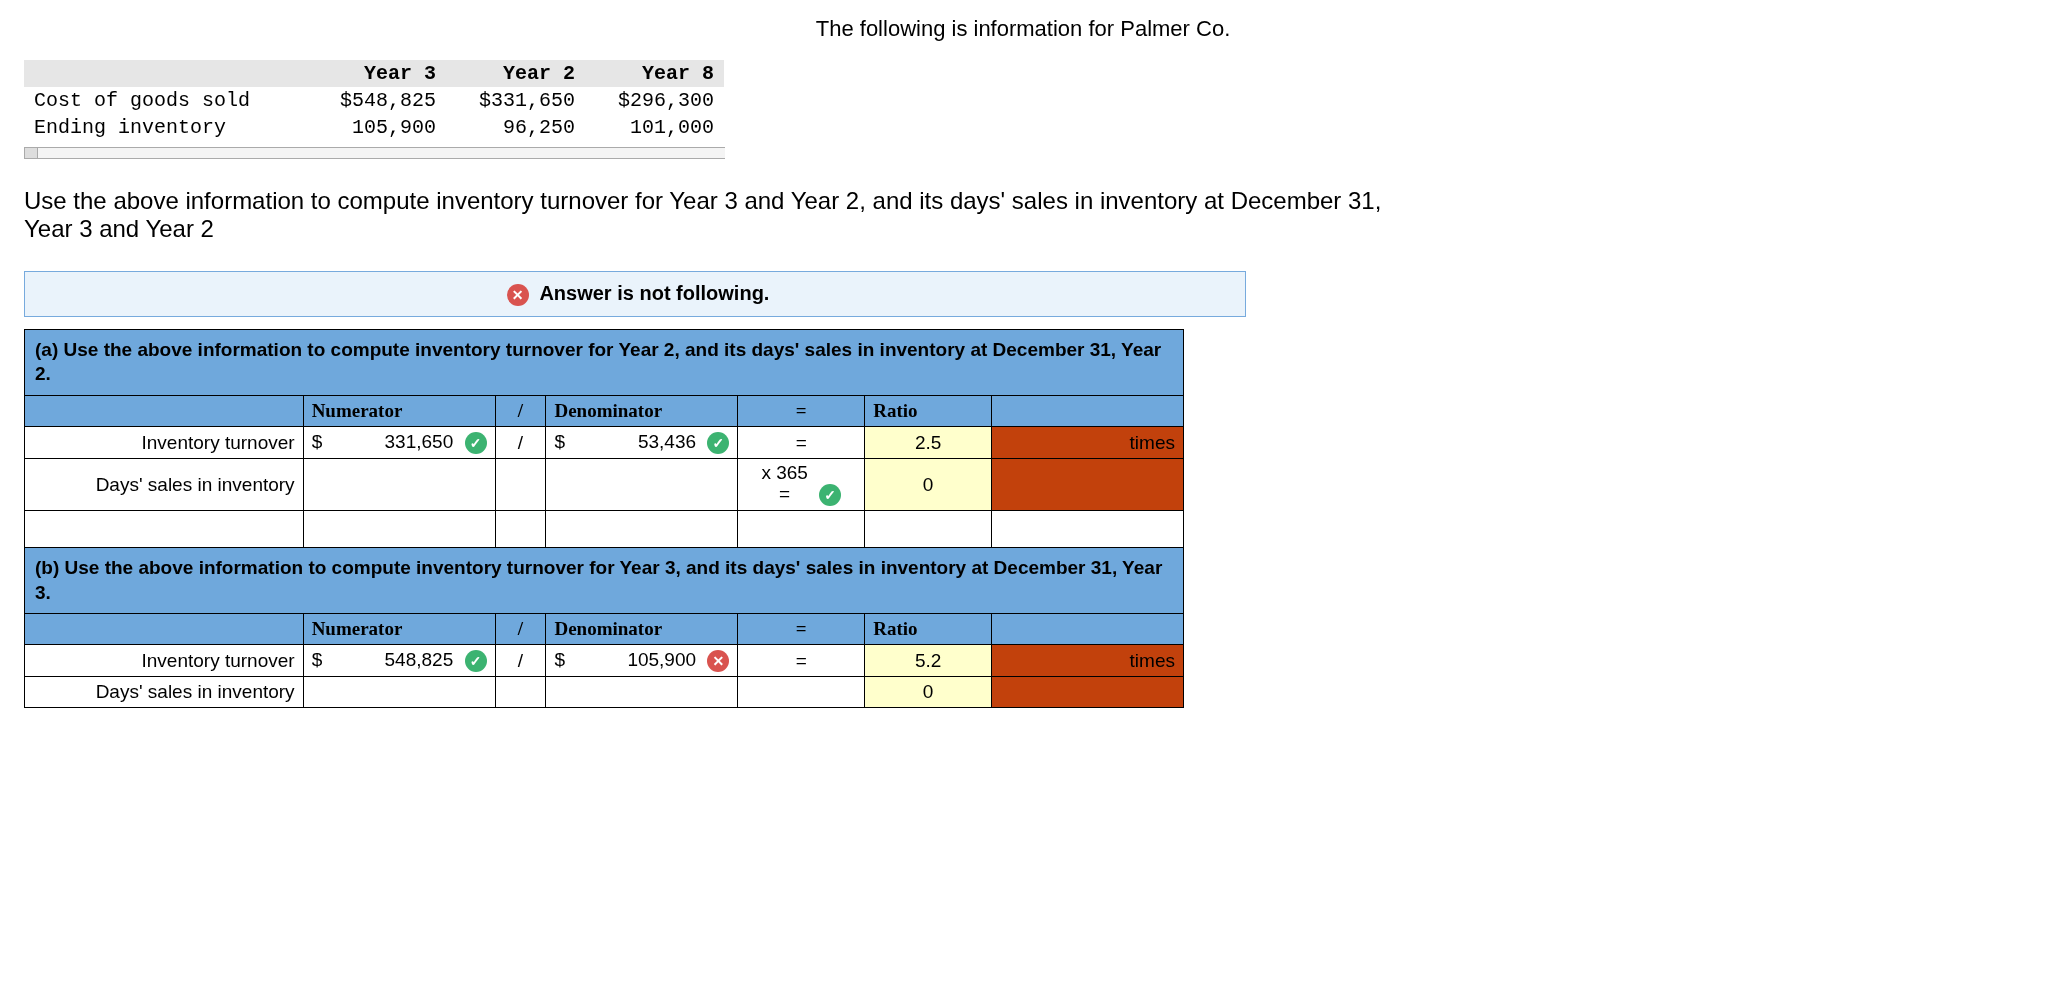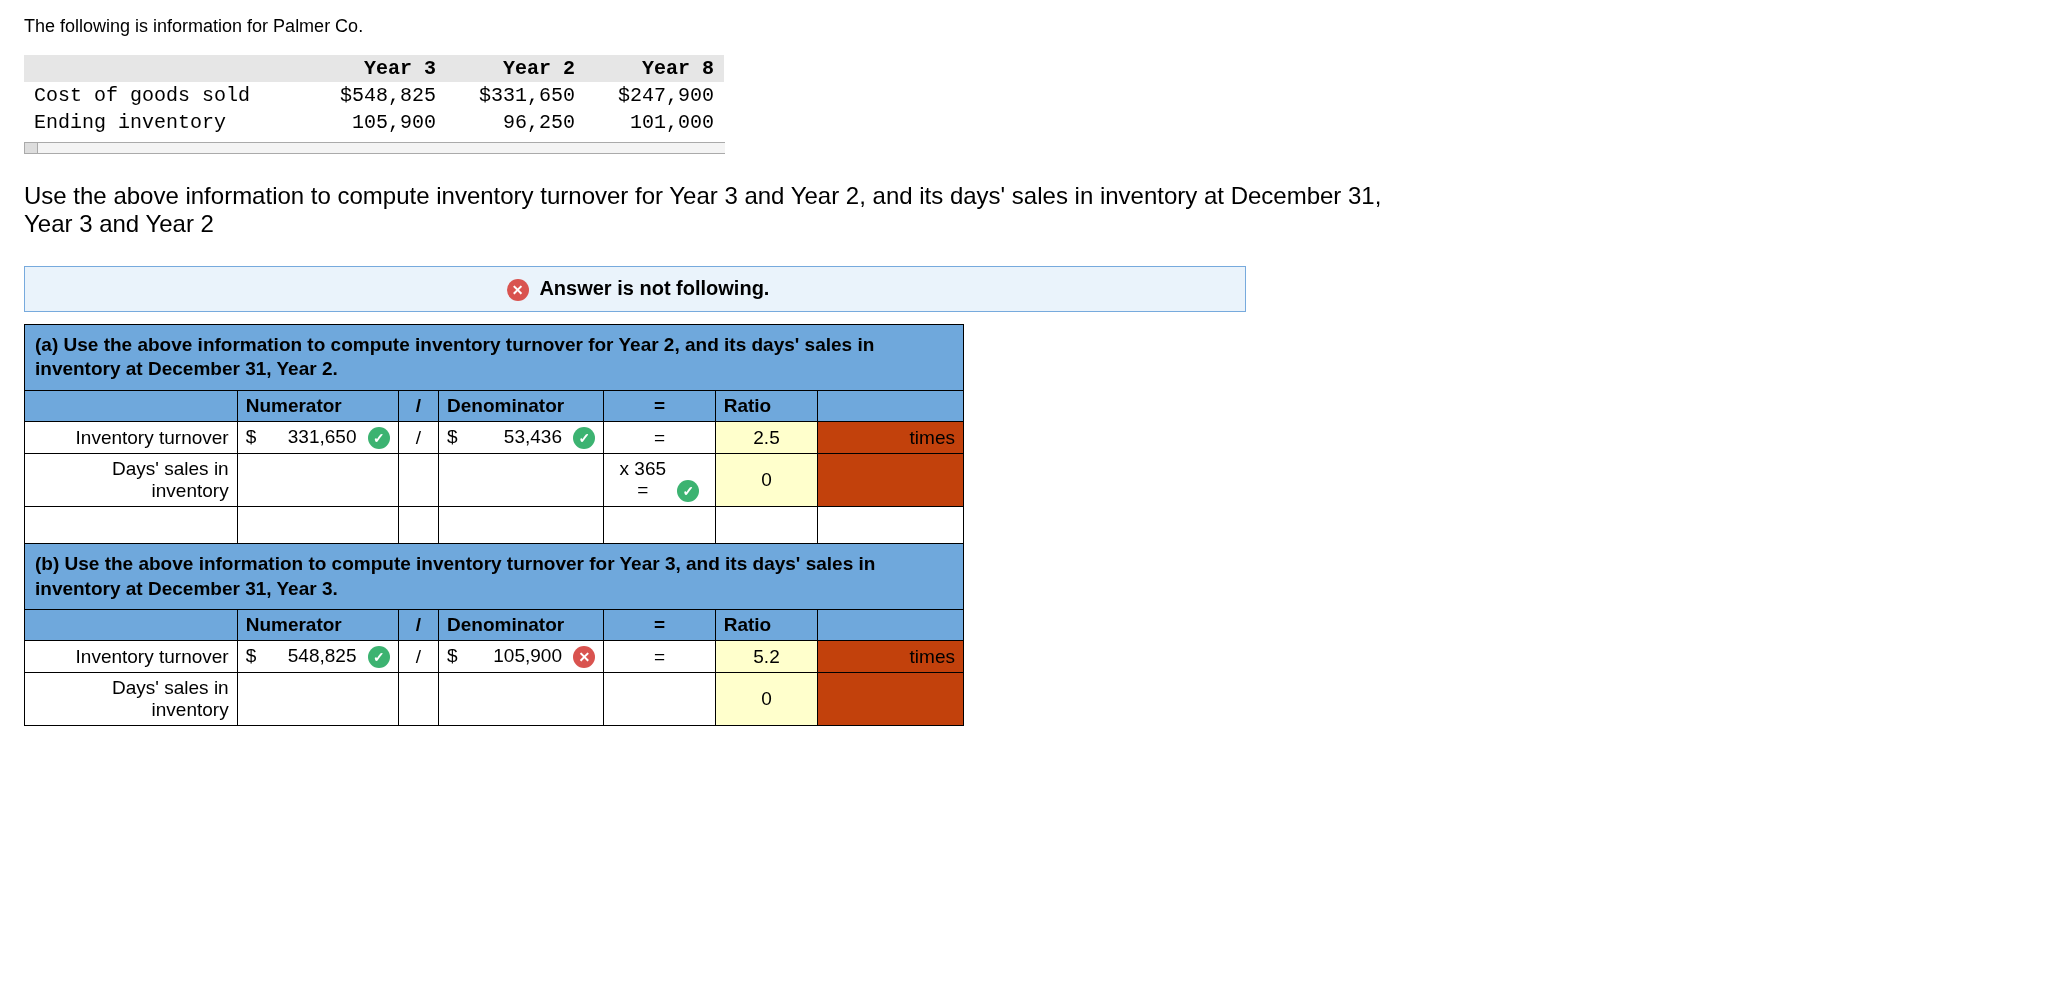--- a/index.html
+++ b/index.html
@@ -3,22 +3,23 @@
 <meta charset="utf-8">
 <style>
   body {
     font-family: Arial, Helvetica, sans-serif;
     font-size: 20px;
     color: #000;
     margin: 16px 24px;
     background: #fff;
   }
   .intro {
-    font-size: 18px;
+    font-size: 22px;
     margin-bottom: 18px;
+    text-align: center;
   }
   .data-table-wrap {
     width: 700px;
     margin-bottom: 6px;
   }
   table.data-table {
     border-collapse: collapse;
     font-family: "Courier New", Courier, monospace;
     font-size: 20px;
     width: 100%;
@@ -68,39 +69,40 @@
     font-size: 20px;
     margin-bottom: 12px;
   }
   .status-banner .x-badge {
     display: inline-flex;
     vertical-align: middle;
     margin-right: 6px;
   }
   table.answer {
     border-collapse: collapse;
-    width: 940px;
+    width: 1160px;
     font-size: 19px;
   }
   table.answer th, table.answer td {
     border: 1px solid #000;
     padding: 4px 8px;
     vertical-align: middle;
   }
   table.answer .section-header td {
     background: #6fa8dc;
     font-weight: bold;
     text-align: left;
     padding: 8px 10px;
     line-height: 1.3;
   }
   table.answer .col-header th {
     background: #6fa8dc;
     font-weight: bold;
     text-align: left;
+    font-family: Liberation Serif, serif;
   }
   table.answer .col-header th.center {
     text-align: center;
   }
   table.answer td.label {
     width: 240px;
     text-align: right;
     padding-left: 8px;
   }
   table.answer td.num-cell {
@@ -170,21 +172,21 @@
         <tr class="header-row">
       <th></th>
       <th>Year 3</th>
       <th>Year 2</th>
       <th>Year 8</th>
     </tr>
     <tr>
       <td>Cost of goods sold</td>
       <td>$548,825</td>
       <td>$331,650</td>
-      <td>$247,900</td>
+      <td>$296,300</td>
     </tr>
     <tr>
       <td>Ending inventory</td>
       <td>105,900</td>
       <td>96,250</td>
       <td>101,000</td>
     </tr>
   </tbody>
     </table>
 </div>

